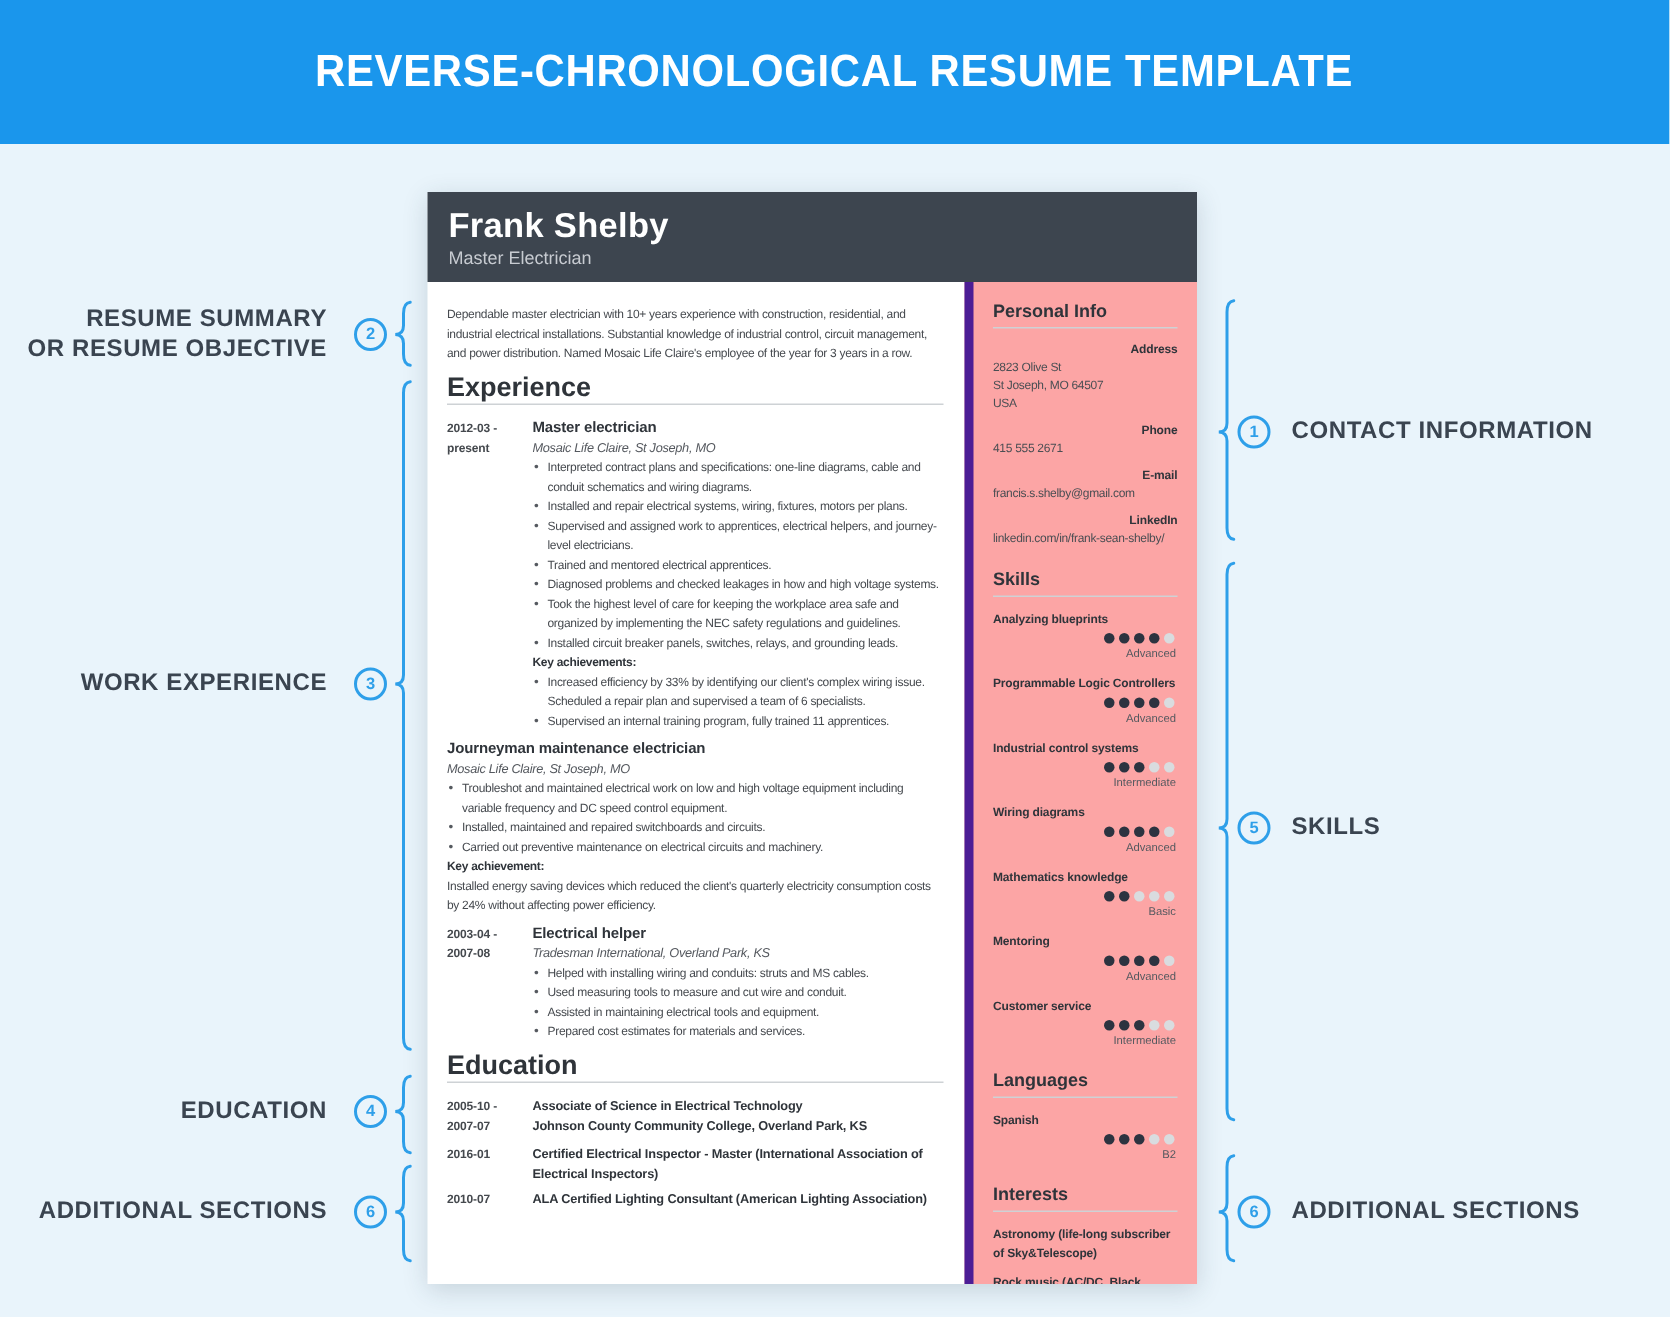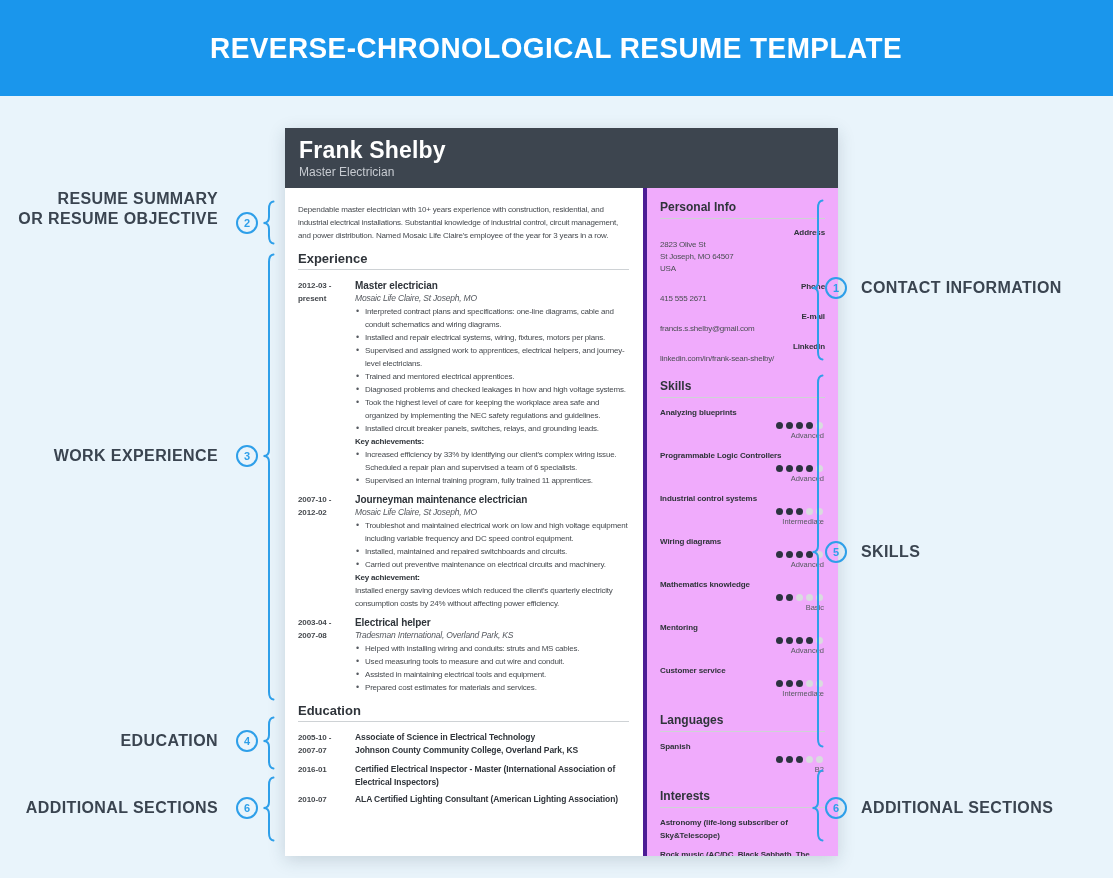--- a/index.html
+++ b/index.html
@@ -17,30 +17,30 @@
     width:1113px;height:878px;position:relative;overflow:hidden;
     background:var(--page-bg);
     font-family:"Liberation Sans",sans-serif;
   }
   
   .banner{position:absolute;left:0;top:0;width:1113px;height:96px;background:var(--banner-bg);
     display:flex;align-items:center;justify-content:center;}
   .banner-title{color:#fff;font-size:30px;font-weight:bold;letter-spacing:.5px;margin:0;
     transform:scaleX(.93);white-space:nowrap;}
   
-  .resume{position:absolute;left:285px;top:128px;width:553px;height:728px;background:#fff;
+  .resume{position:absolute;left:285px;top:128px;width:513px;height:728px;background:#fff;
     box-shadow:0 4px 16px rgba(40,60,80,.18);display:flex;flex-direction:column;}
   .resume-header{flex:0 0 60px;background:var(--header-bg);padding:9px 0 0 14px;}
   .resume-name{color:#fff;font-size:23px;font-weight:bold;letter-spacing:.2px;line-height:26px;}
   .resume-job-title{color:#c7cbd1;font-size:12px;margin-top:2px;}
   .resume-body{flex:1;display:flex;min-height:0;}
   .main-col{width:358px;flex:0 0 358px;padding:15px 14px 0 13px;overflow:hidden;
     font-size:8px;letter-spacing:-0.2px;line-height:13px;color:#464a4f;}
-  .side-col{flex:1;background:#f0abfc;border-left:4px solid #4c1d95;padding:12px 13px;overflow:hidden;}
-  .section-heading{font-size:13px;font-weight:bold;color:#2f343a;letter-spacing:0;
+  .side-col{flex:1;background:#fca5a5;border-left:6px solid #4c1d95;padding:12px 13px;overflow:hidden;}
+  .section-heading{font-size:18px;font-weight:bold;color:#2f343a;letter-spacing:0;
     border-bottom:1px solid #ced2d5;padding-bottom:4px;margin:10px 0 9px;}
   .summary{font-size:8px;line-height:13px;}
   .job,.edu-entry,.cert-entry{display:flex;margin-bottom:6px;}
   .cert-entry{margin-bottom:4px;}
   .job-dates{flex:0 0 57px;width:57px;font-weight:bold;color:#45494e;letter-spacing:-0.1px;}
   .job-content{flex:1;}
   .job-title{font-size:10px;font-weight:bold;color:#2f343a;letter-spacing:-0.1px;line-height:13px;}
   .job-company{font-style:italic;color:#55595f;font-size:8.5px;line-height:13px;}
   .bullet{position:relative;padding-left:10px;}
   .bullet::before{content:"\2022";position:absolute;left:1px;top:0;color:#55595f;font-size:9px;line-height:13px;}
@@ -100,24 +100,20 @@
               <div class="bullet">Trained and mentored electrical apprentices.</div>
               <div class="bullet">Diagnosed problems and checked leakages in how and high voltage systems.</div>
               <div class="bullet">Took the highest level of care for keeping the workplace area safe and organized by implementing the NEC safety regulations and guidelines.</div>
               <div class="bullet">Installed circuit breaker panels, switches, relays, and grounding leads.</div>
               <div class="key-label">Key achievements:</div>
               <div class="bullet">Increased efficiency by 33% by identifying our client's complex wiring issue. Scheduled a repair plan and supervised a team of 6 specialists.</div>
               <div class="bullet">Supervised an internal training program, fully trained 11 apprentices.</div>
             </div>
           </div>
           <div class="job">
-            <div class="job-dates">
-              <div>2007-10 -</div>
-              <div>2012-02</div>
-            </div>
             <div class="job-content">
               <div class="job-title">Journeyman maintenance electrician</div>
               <div class="job-company">Mosaic Life Claire, St Joseph, MO</div>
               <div class="bullet">Troubleshot and maintained electrical work on low and high voltage equipment including variable frequency and DC speed control equipment.</div>
               <div class="bullet">Installed, maintained and repaired switchboards and circuits.</div>
               <div class="bullet">Carried out preventive maintenance on electrical circuits and machinery.</div>
               <div class="key-label">Key achievement:</div>
               <div class="key-text">Installed energy saving devices which reduced the client's quarterly electricity consumption costs by 24% without affecting power efficiency.</div>
             </div>
           </div>
@@ -275,21 +271,21 @@
       <div class="side-heading">Interests</div>
       <div id="interest-items">
           <div class="interest">Astronomy (life-long subscriber of Sky&amp;Telescope)</div>
           <div class="interest">Rock music (AC/DC, Black Sabbath, The Rolling Stones)</div>
         </div>
     </div>
   </div>
 </div>
 
 <div id="annotations">
-    <div class="ann-label left-side" style="top: 209px; right: 895px;">
+    <div class="ann-label left-side" style="top: 223px; right: 895px;">
       <div><span>RESUME SUMMARY</span></div>
       <div><span class="normal">OR </span><span>RESUME OBJECTIVE</span></div>
     </div>
     <div class="circle-badge" style="left: 236px; top: 212px;">
       <span>2</span>
     </div>
     <div class="brace" style="left: 261px; top: 200px;"><svg width="14" height="45" viewBox="0 0 14 45">
         <path d="M 12.5 1.5 Q 8 2 8 9 L 8 17 Q 8 23 2.5 23 Q 8 23 8 29 L 8 36 Q 8 43 12.5 43.5" fill="none" stroke="currentColor" stroke-width="2" stroke-linecap="round"></path>
       </svg></div>
     <div class="ann-label left-side" style="top: 456px; right: 895px;">

